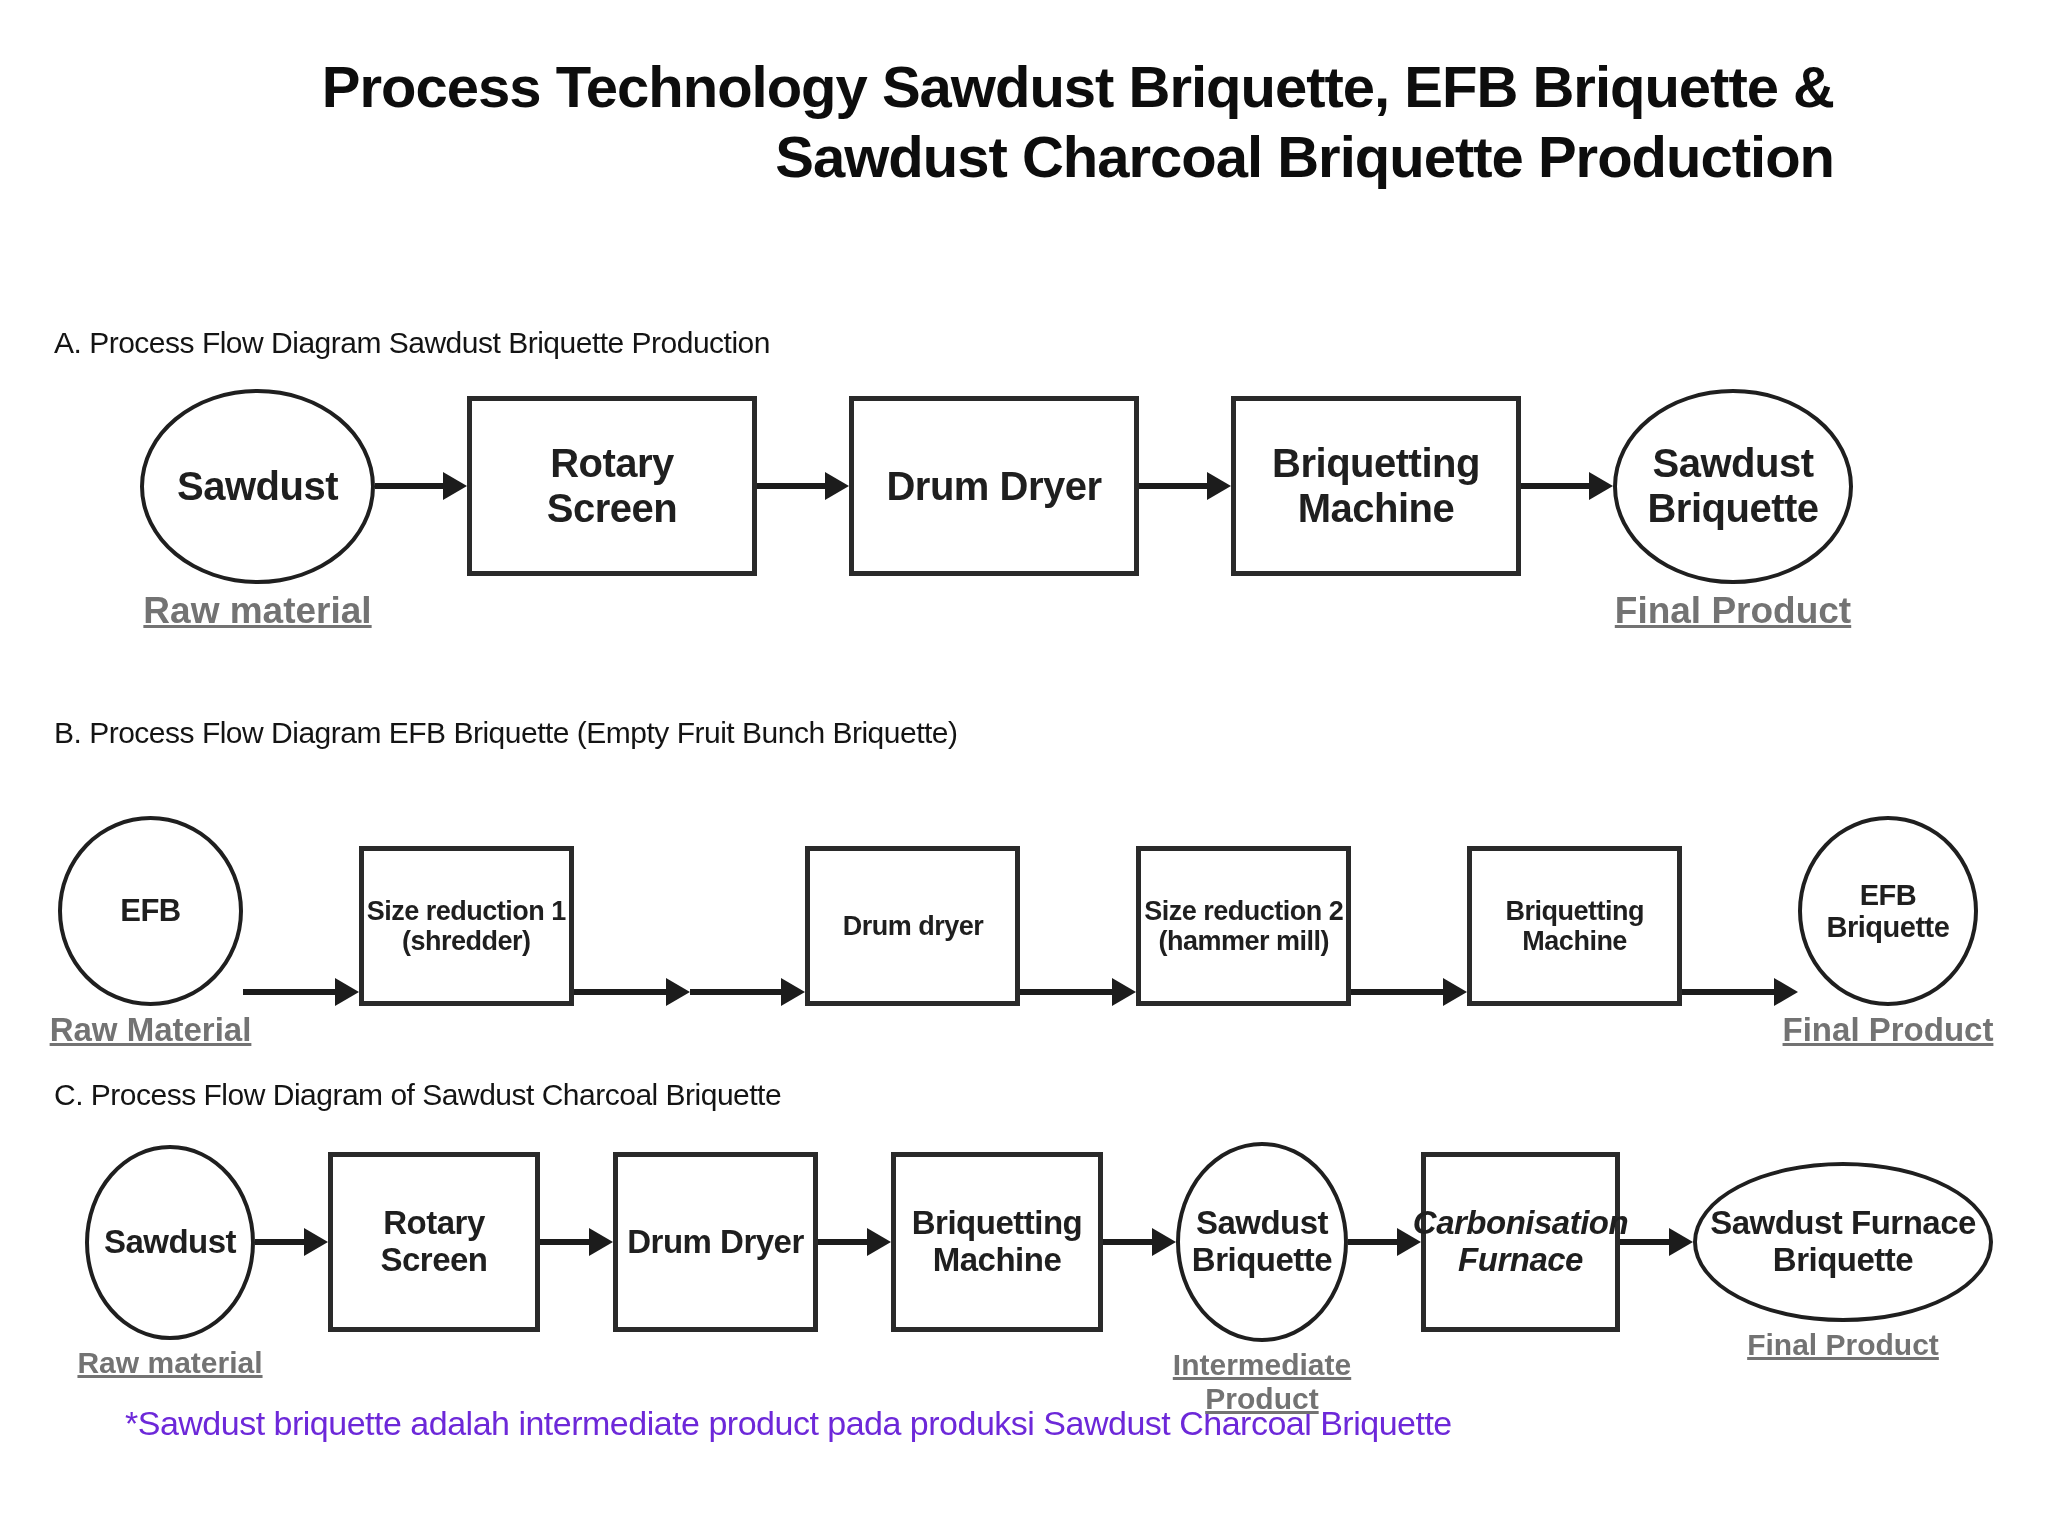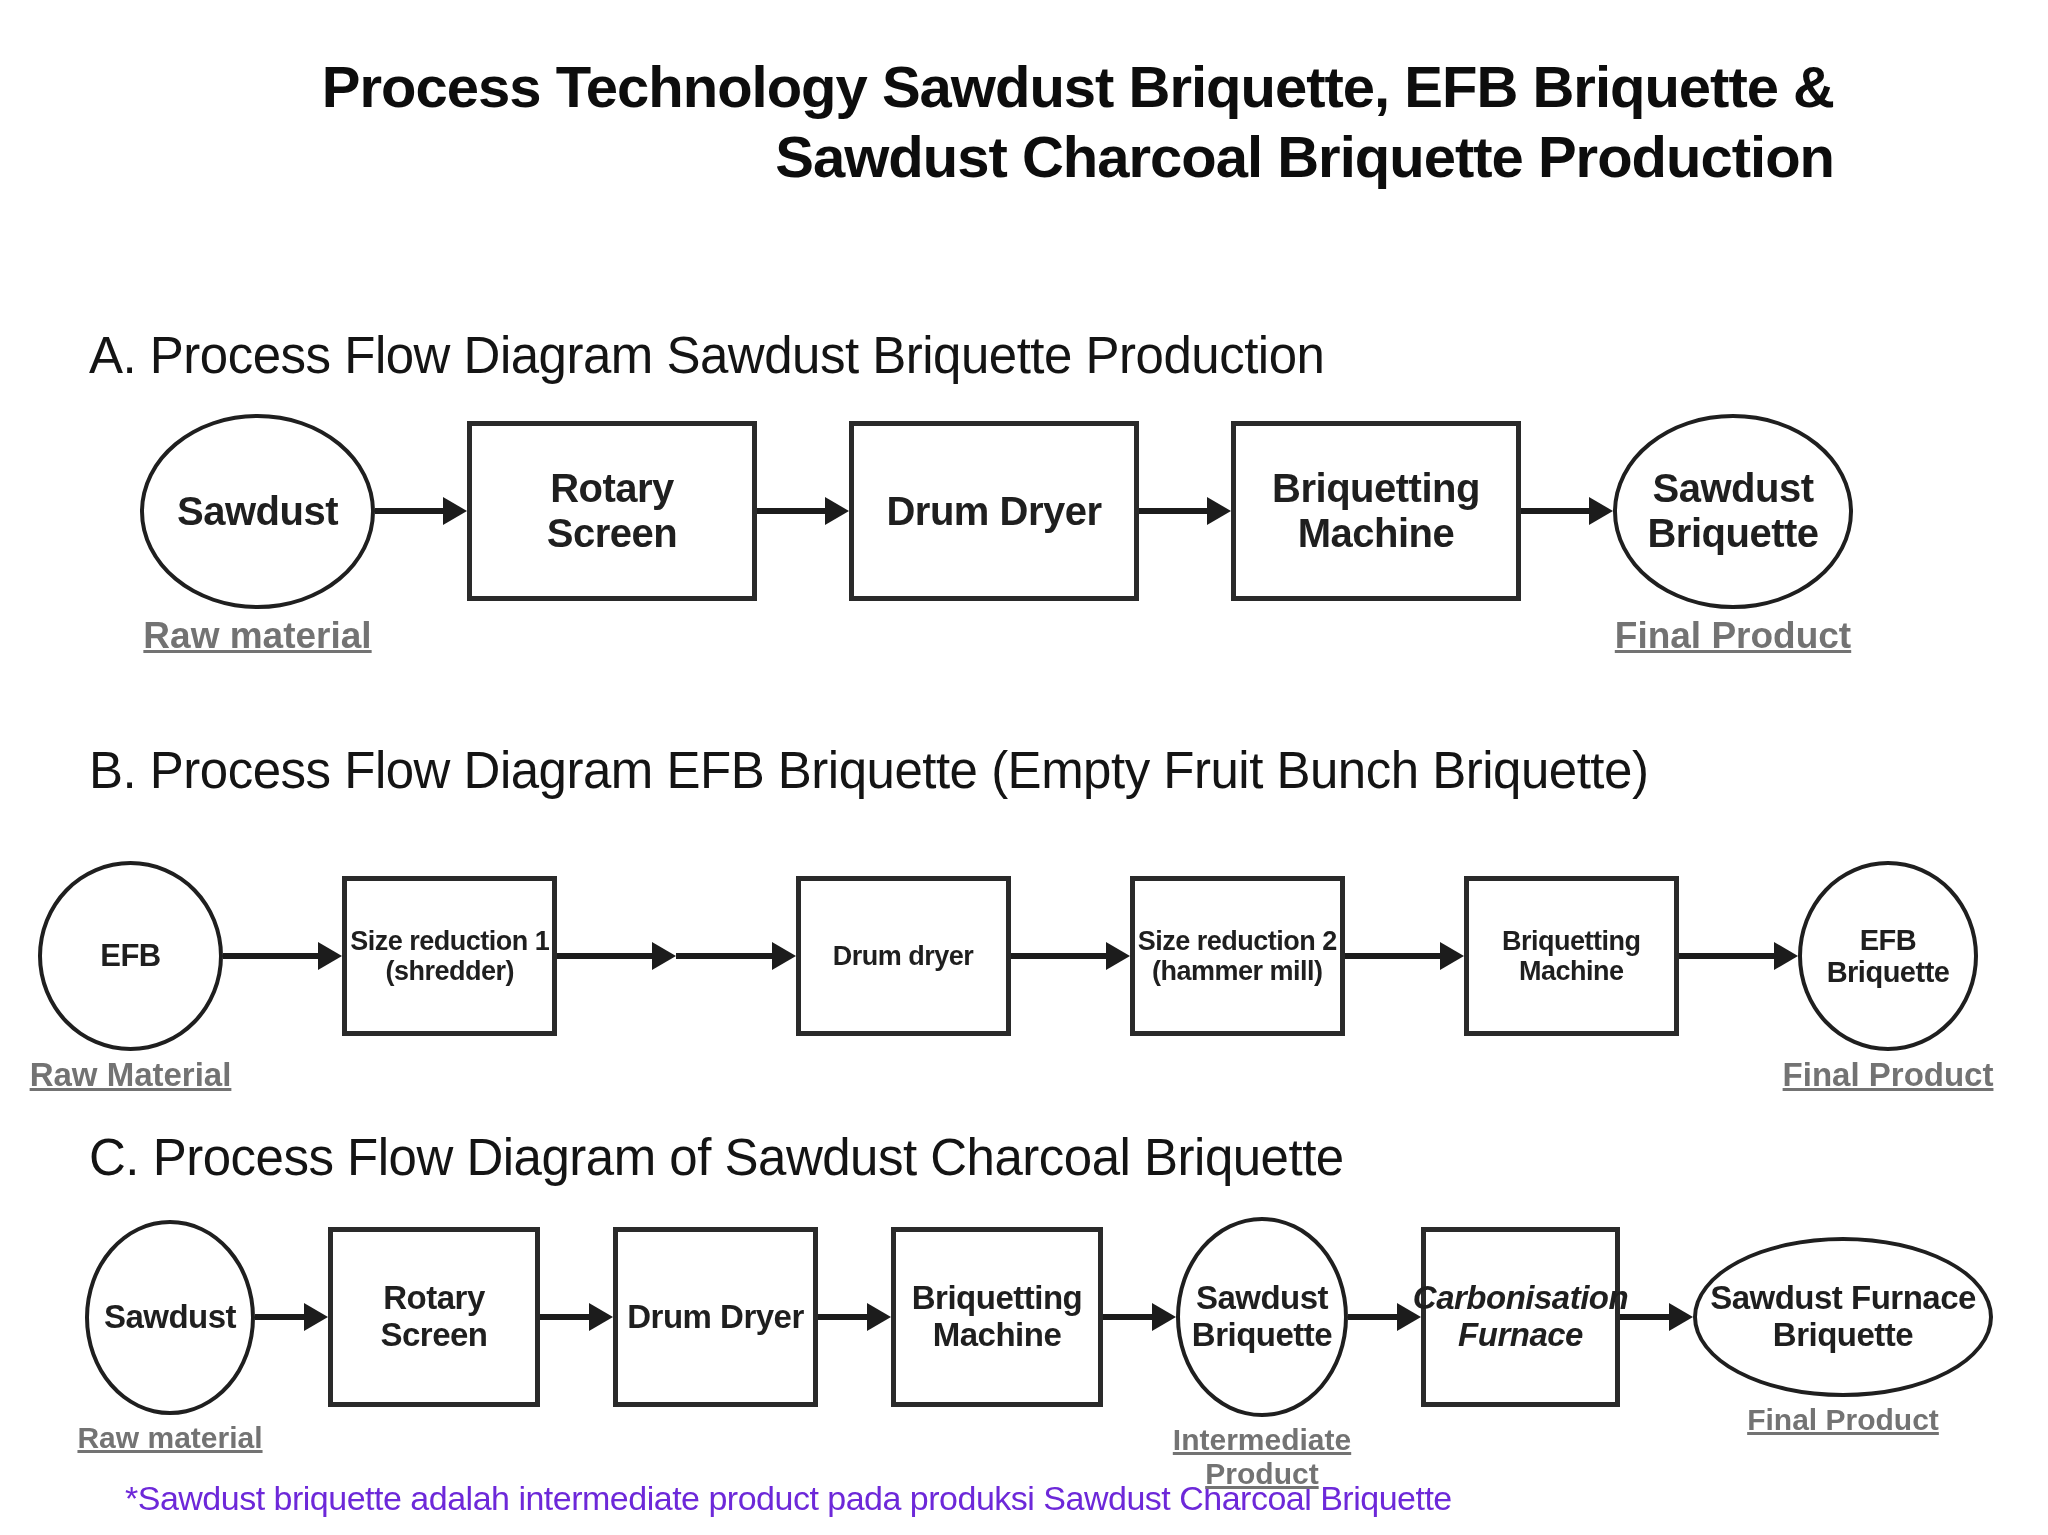--- a/index.html
+++ b/index.html
@@ -19,37 +19,37 @@
     margin: 52px auto 12px auto;
     max-width: 1620px;
     text-align: right;
     font-size: 58px;
     font-weight: bold;
     letter-spacing: -1px;
     line-height: 1.2;
     color: #0d0d0d;
   }
   .section-heading {
-    margin-left: 89px;
-    font-size: 51px;
+    margin-left: 54px;
+    font-size: 30px;
     font-weight: 400;
     letter-spacing: -0.5px;
     color: #141414;
     white-space: nowrap;
   }
   .heading-a { margin-top: 135px; }
   .heading-b { margin-top: 130px; }
   .heading-c { margin-top: 72px; }
 
   .row {
     display: flex;
     align-items: center;
   }
   .row-a { margin-top: 26px; height: 200px; padding: 0 195px 0 140px; }
-  .row-b { margin-top: 56px; height: 200px; padding: 0 70px 0 38px; }
+  .row-b { margin-top: 56px; height: 200px; padding: 0 70px 0 58px; align-items: flex-end; }
   .row-c { margin-top: 30px; height: 200px; padding: 0 55px 0 85px; }
 
   .node-wrap {
     position: relative;
     flex: none;
     display: flex;
     align-items: center;
     justify-content: center;
   }
   .node {

